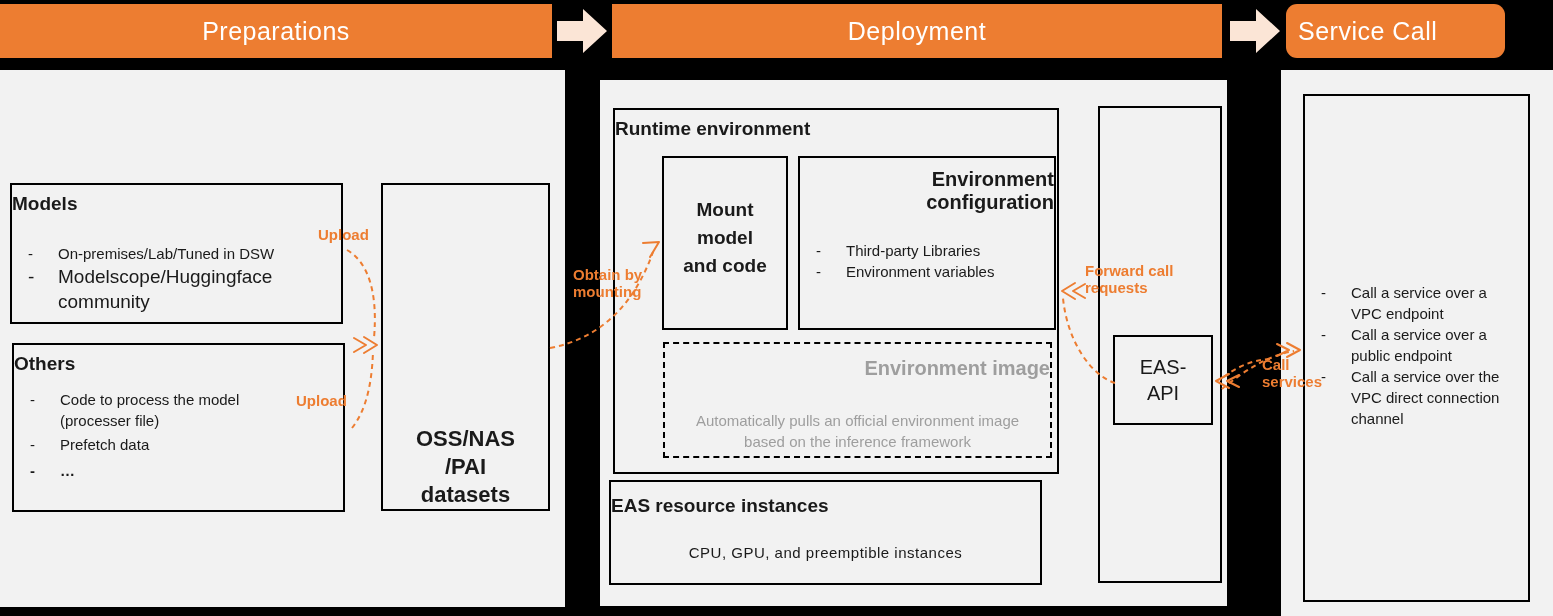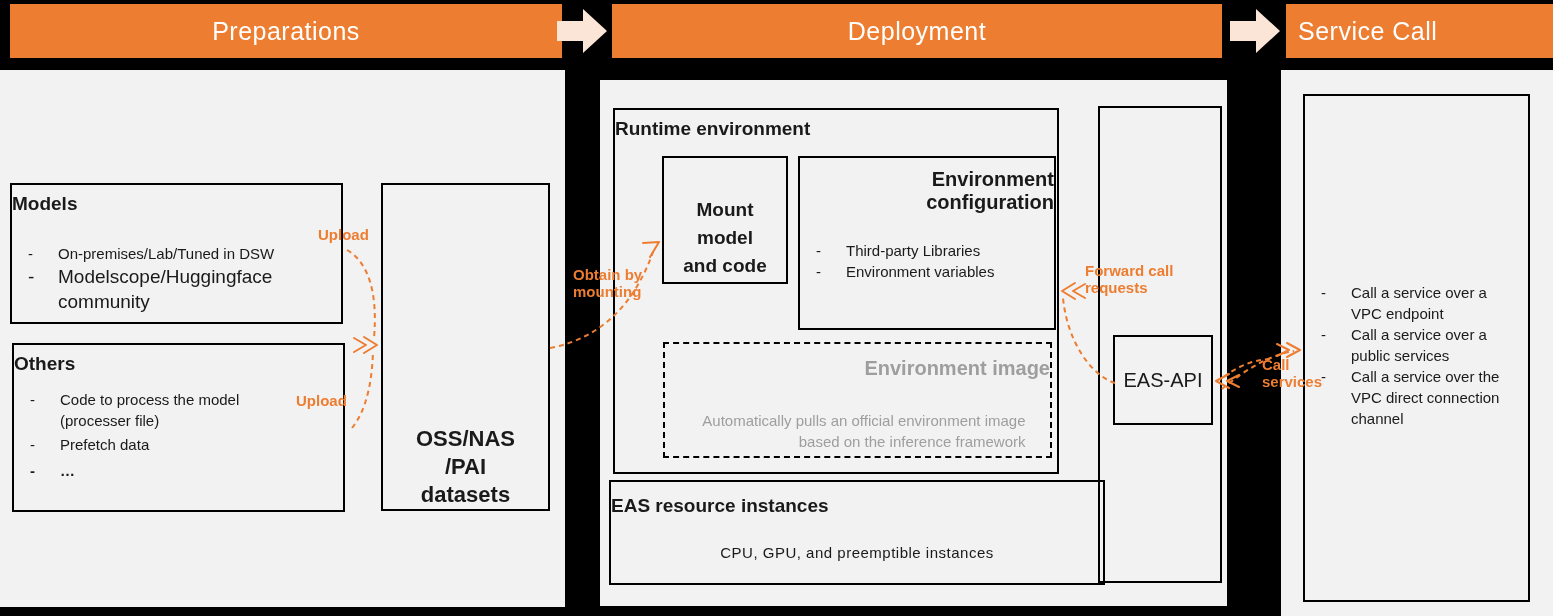--- a/index.html
+++ b/index.html
@@ -5,57 +5,57 @@
   html,body{margin:0;padding:0;}
   body{
     position:relative;width:1553px;height:616px;background:#000;overflow:hidden;
     font-family:"Liberation Sans","DejaVu Sans",sans-serif;color:#1a1a1a;
   }
   
   .stage-bar{
     position:absolute;top:4px;height:54px;background:#ED7D31;color:#fff;
     display:flex;align-items:center;justify-content:center;font-size:25px;letter-spacing:.5px;
   }
-  .bar-prep{left:10px;width:552px;}
+  .bar-prep{left:0;width:552px;}
   .bar-deploy{left:612px;width:610px;}
-  .bar-service{left:1286px;width:267px;justify-content:flex-start;padding-left:12px;box-sizing:border-box;}
+  .bar-service{left:1286px;width:219px;justify-content:flex-start;padding-left:12px;box-sizing:border-box;border-radius:11px;}
   .flow-arrow{position:absolute;top:8px;}
   
   .panel{position:absolute;background:#F2F2F2;}
   .panel-prep{left:0;top:70px;width:565px;height:537px;}
   .panel-deploy{left:600px;top:80px;width:627px;height:526px;}
   .panel-service{left:1281px;top:70px;width:272px;height:546px;}
   
   .box{position:absolute;border:2px solid #000;box-sizing:border-box;background:transparent;}
   .box-models{left:10px;top:183px;width:333px;height:141px;}
   .box-others{left:12px;top:343px;width:333px;height:169px;}
   .box-datasets{left:381px;top:183px;width:169px;height:328px;display:flex;align-items:flex-end;justify-content:center;text-align:center;font-weight:bold;font-size:22px;line-height:28px;}
   .box-runtime{left:613px;top:108px;width:446px;height:366px;}
-  .box-mount{left:662px;top:156px;width:126px;height:128px;font-weight:bold;font-size:19px;line-height:28px;text-align:center;padding-top:38px;}
+  .box-mount{left:662px;top:156px;width:126px;height:174px;font-weight:bold;font-size:19px;line-height:28px;text-align:center;padding-top:38px;}
   .box-envcfg{left:798px;top:156px;width:258px;height:174px;}
   .box-envimg{left:663px;top:342px;width:389px;height:116px;border:2px dashed #000;color:#9E9E9E;}
-  .box-resources{left:609px;top:480px;width:496px;height:105px;}
+  .box-resources{left:609px;top:480px;width:433px;height:105px;}
   .box-eastall{left:1098px;top:106px;width:124px;height:477px;}
-  .box-easapi{left:1113px;top:335px;width:100px;height:90px;display:flex;flex-direction:row;align-items:center;justify-content:center;font-size:20px;line-height:26px;text-align:center;}
+  .box-easapi{left:1113px;top:335px;width:100px;height:90px;display:flex;flex-direction:column;align-items:center;justify-content:center;font-size:20px;line-height:26px;text-align:center;}
   .box-service{left:1303px;top:94px;width:227px;height:508px;}
   
   .box-title{font-weight:bold;font-size:19px;margin-top:8px;}
   .box-title-sm{font-weight:bold;font-size:20px;text-align:right;margin-top:10px;padding-left:20px;}
   .li{display:flex;align-items:flex-start;font-size:15px;line-height:21px;}
   .li .dash{flex:0 0 30px;padding-left:16px;box-sizing:content-box;}
   .models-list{margin-top:28px;}
   .li-big{font-size:19px;line-height:25px;}
   .li-big .txt{width:240px;}
   .others-list{margin-top:14px;}
   .others-list .li{margin-bottom:3px;}
   .li-dots{margin-top:5px;font-weight:bold;}
   .w200{width:200px;}
   .envcfg-list{margin-top:26px;}
   .envcfg-note{font-size:15px;line-height:22px;text-align:center;width:212px;margin:15px auto 0;}
-  .envimg-desc{font-size:15px;line-height:21px;text-align:right;width:336px;margin:30px auto 16px;}
+  .envimg-desc{font-size:15px;line-height:21px;text-align:center;width:336px;margin:30px auto 16px;}
   .resources-body{font-size:15px;text-align:center;margin-top:27px;letter-spacing:.5px;}
   .service-list{padding-top:186px;}
   .service-list .txt{width:160px;}
   
   .olabel{position:absolute;color:#ED7D31;font-weight:bold;font-size:15px;line-height:17px;}
   .lbl-upload1{left:318px;top:226px;}
   .lbl-upload2{left:296px;top:392px;}
   .lbl-obtain{left:573px;top:266px;width:86px;}
   .lbl-forward{left:1085px;top:262px;width:106px;}
   .lbl-call{left:1262px;top:356px;width:72px;}
@@ -168,21 +168,21 @@
 </div>
 
 <div class="box box-service">
   <div class="service-list">
     <div class="li">
       <span class="dash">-</span>
       <span class="txt">Call a service over a VPC endpoint</span>
     </div>
     <div class="li">
       <span class="dash">-</span>
-      <span class="txt">Call a service over a public services</span>
+      <span class="txt">Call a service over a public endpoint</span>
     </div>
     <div class="li">
       <span class="dash">-</span>
       <span class="txt">Call a service over the VPC direct connection channel</span>
     </div>
   </div>
 </div>
 
 <div class="olabel lbl-upload1">Upload</div>
 <div class="olabel lbl-upload2">Upload</div>

